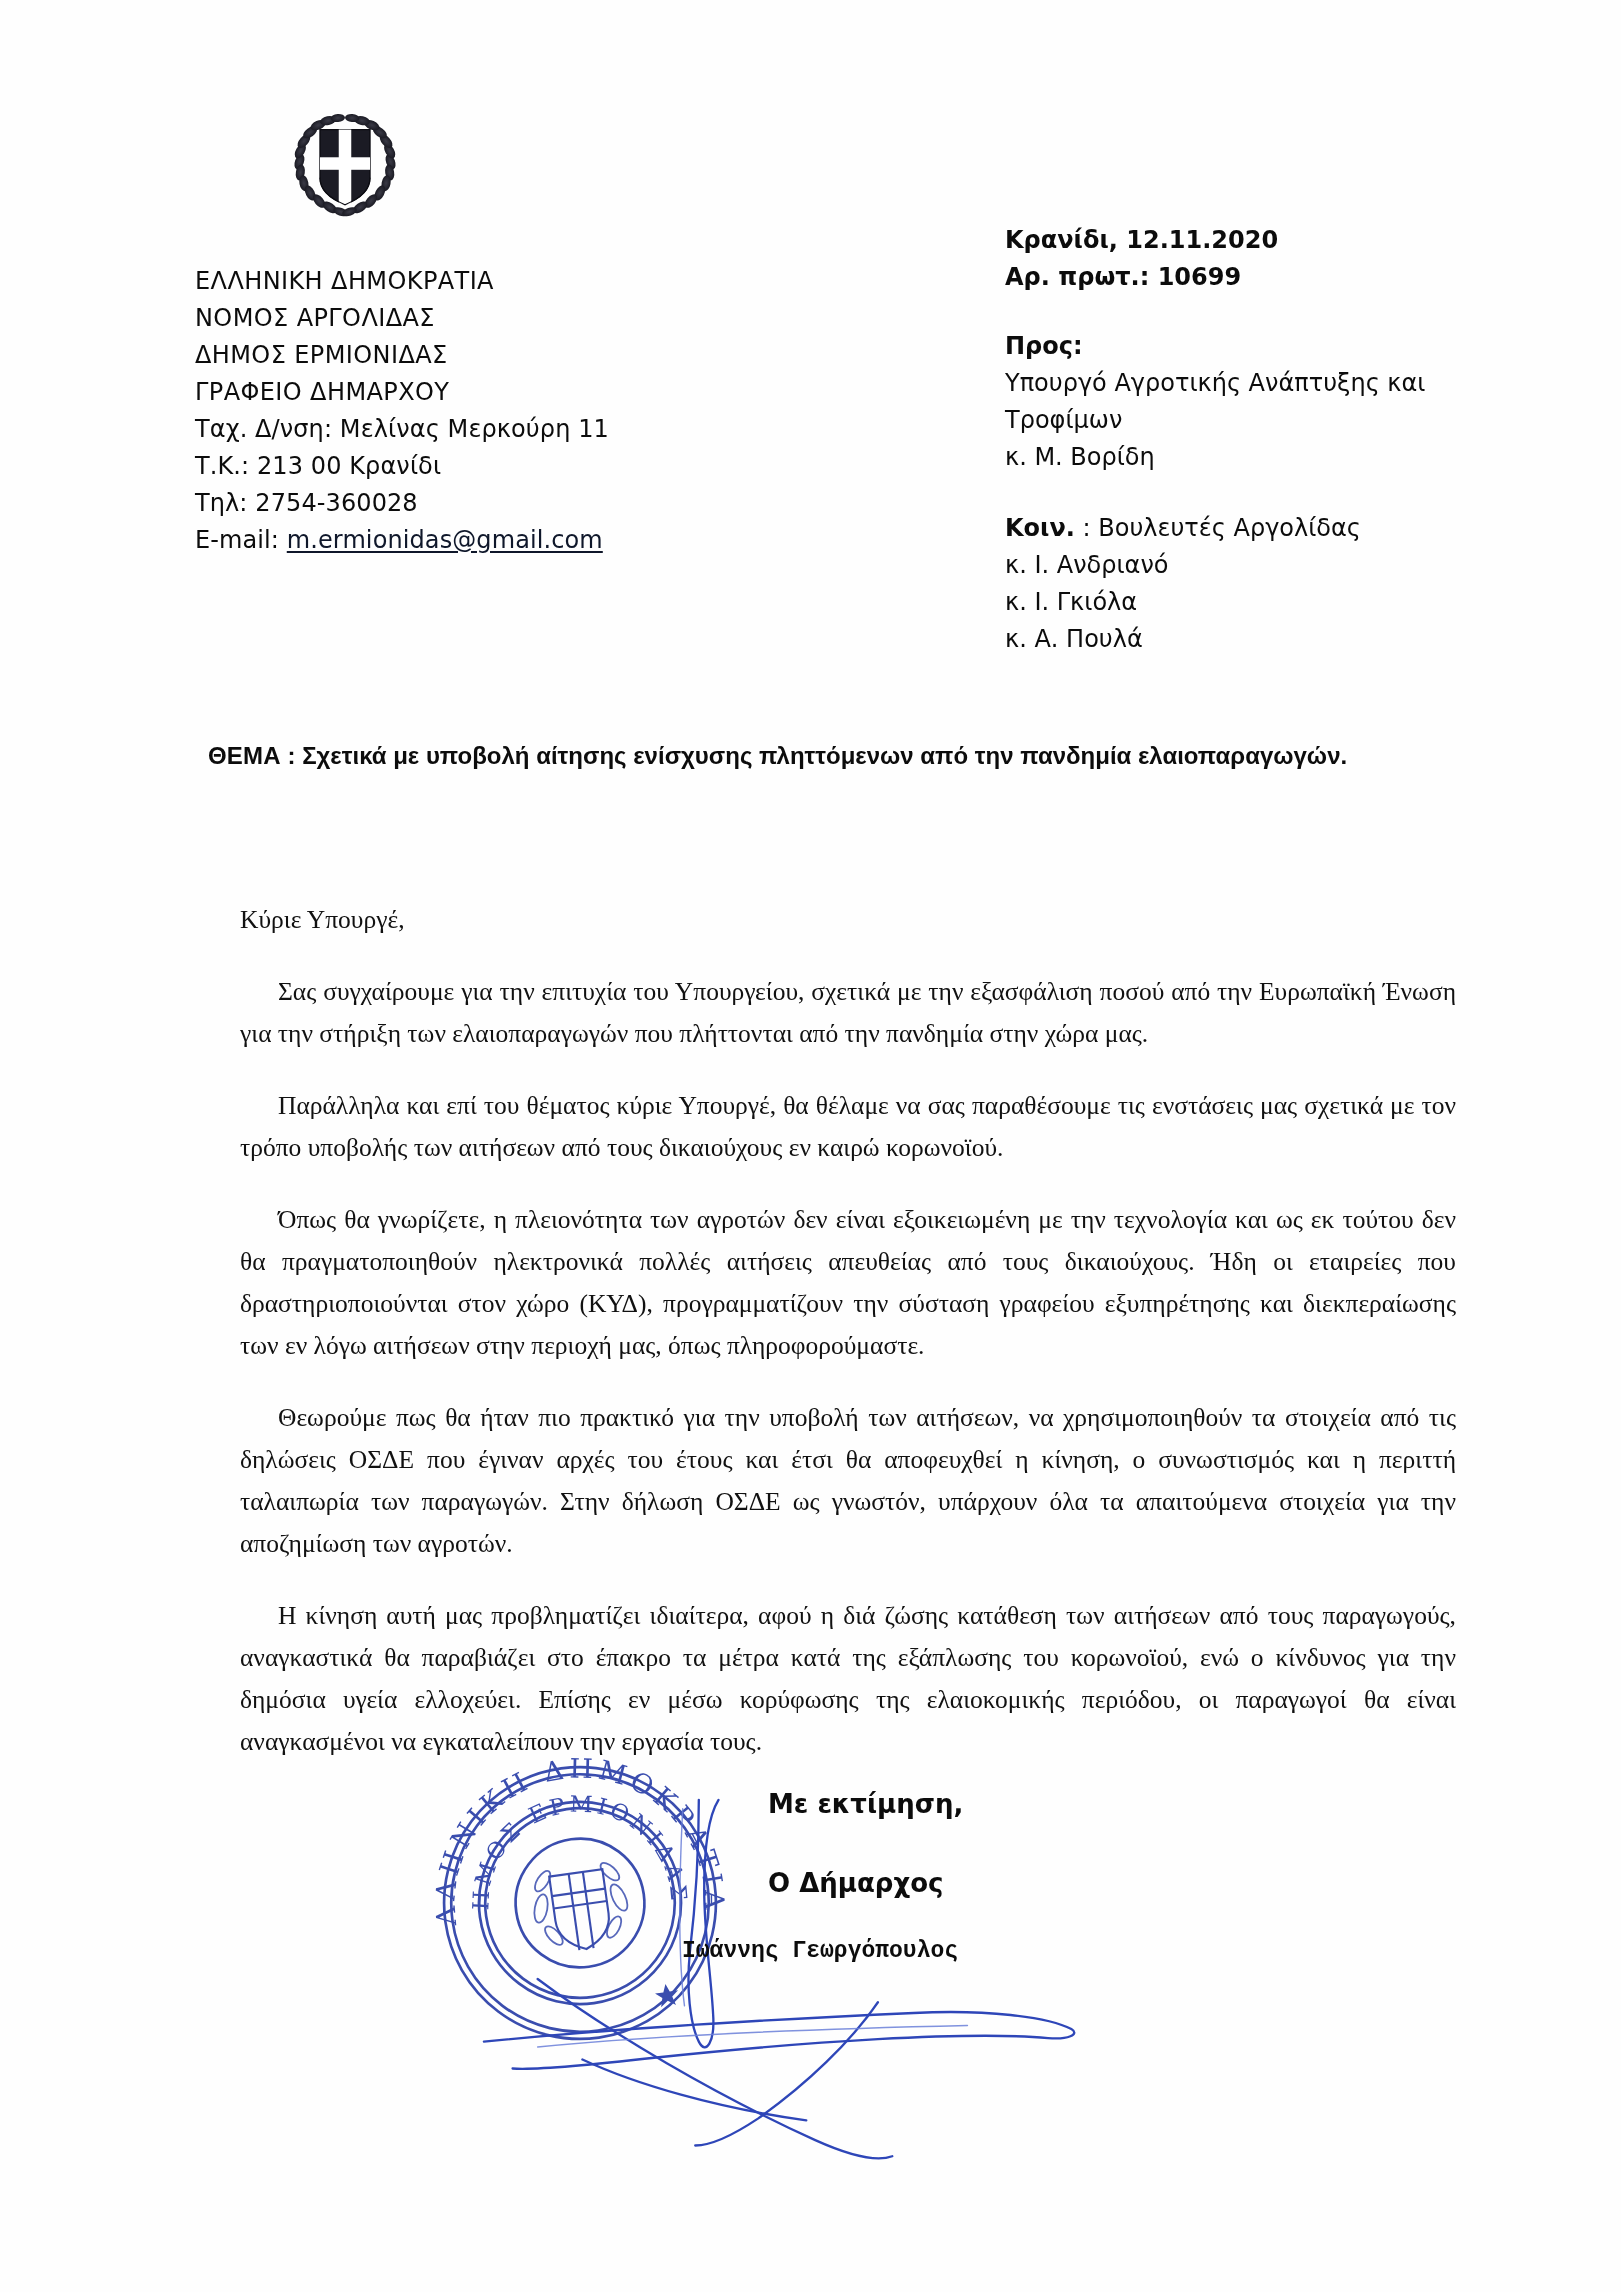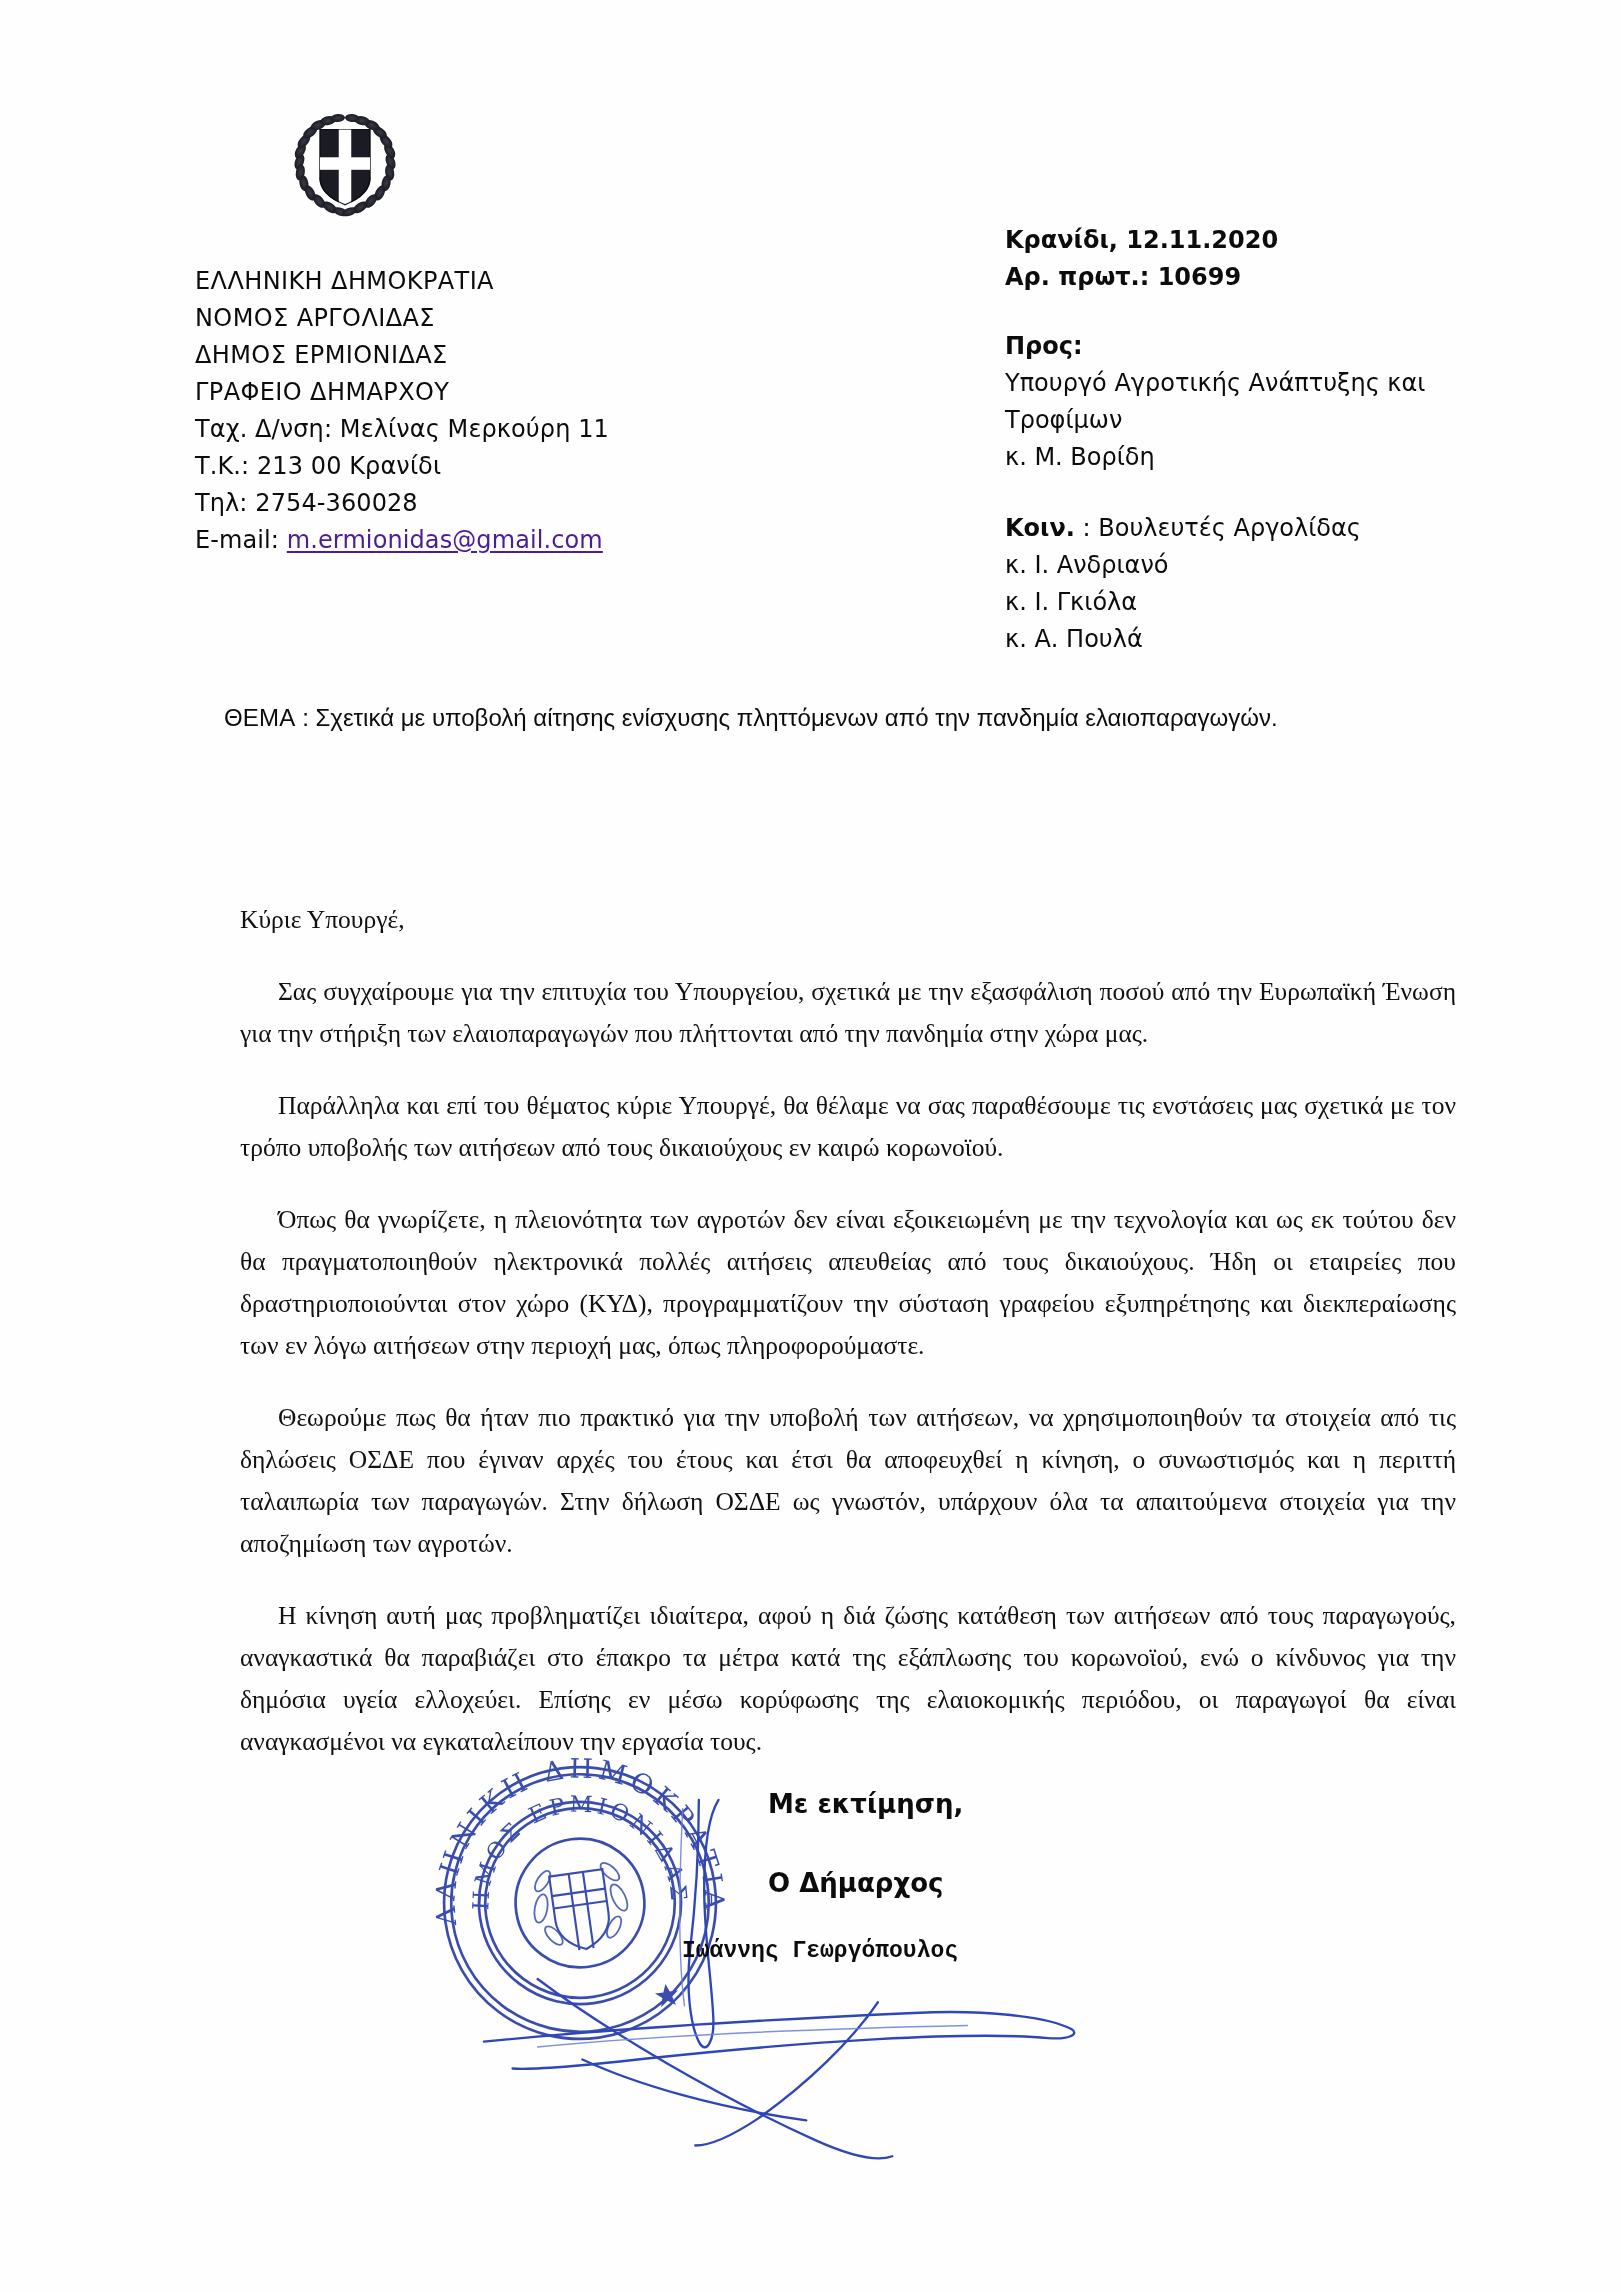--- a/index.html
+++ b/index.html
@@ -44,21 +44,21 @@
     font-size: 24px;
     line-height: 37px;
     letter-spacing: 0.1px;
     white-space: nowrap;
     font-family: "DejaVu Sans", sans-serif;
   }
   .header-left .hline.caps { letter-spacing: 0.4px; }
   .mail-link {
     text-decoration: underline;
     text-underline-offset: 2.7px;
-    color: #4c1d95;
+    color: #0f172a;
   }
 
   .header-right {
     position: absolute;
     left: 1005px;
     top: 222px;
     width: 502px;
   }
   .header-right .rline {
     font-size: 24px;
@@ -66,29 +66,28 @@
     white-space: nowrap;
   }
   .header-right .rline.b { font-weight: bold; }
   .block-gap-sm { height: 32px; }
   .block-gap-md { height: 34px; }
 
   
   .subject {
     position: absolute;
     left: 208px;
-    top: 698px;
+    top: 736px;
     width: 1249px;
     font-family: "Liberation Sans", sans-serif;
-    font-weight: normal;
+    font-weight: bold;
     font-size: 24px;
     line-height: 39px;
     text-align: justify;
     text-justify: inter-word;
-    margin-left: 16px;
   }
   .subject .lead { letter-spacing: 0.2px; }
 
   
   .body-text {
     position: absolute;
     left: 240px;
     top: 899px;
     width: 1216px;
     font-family: "Liberation Serif", "DejaVu Serif", serif;

